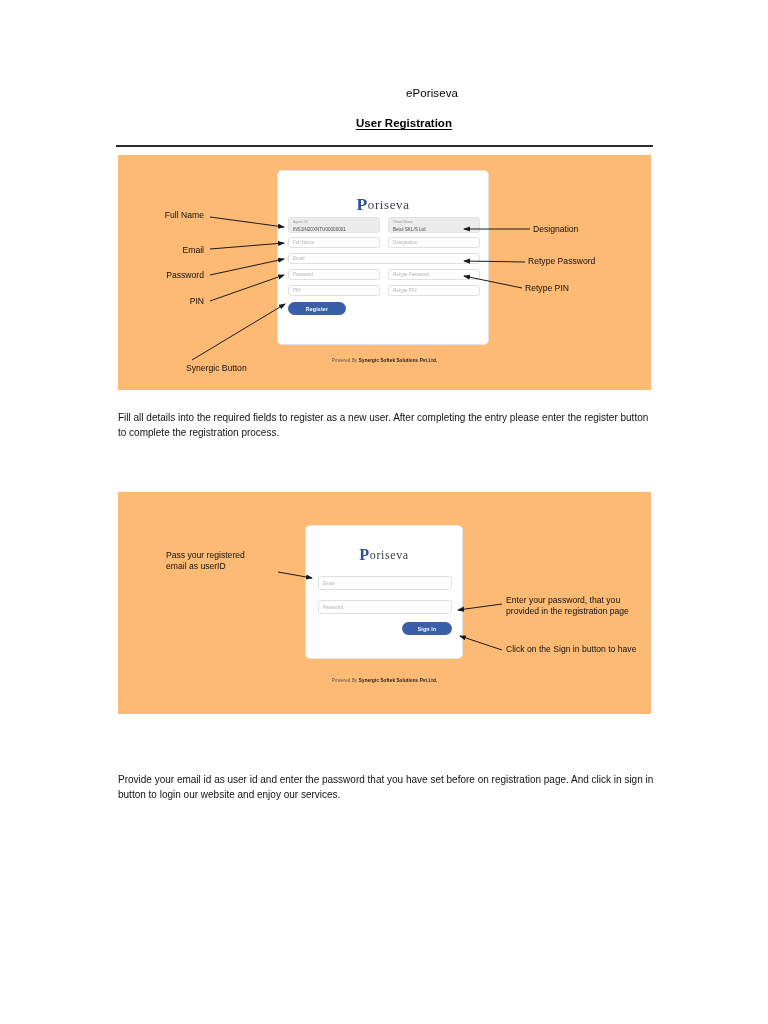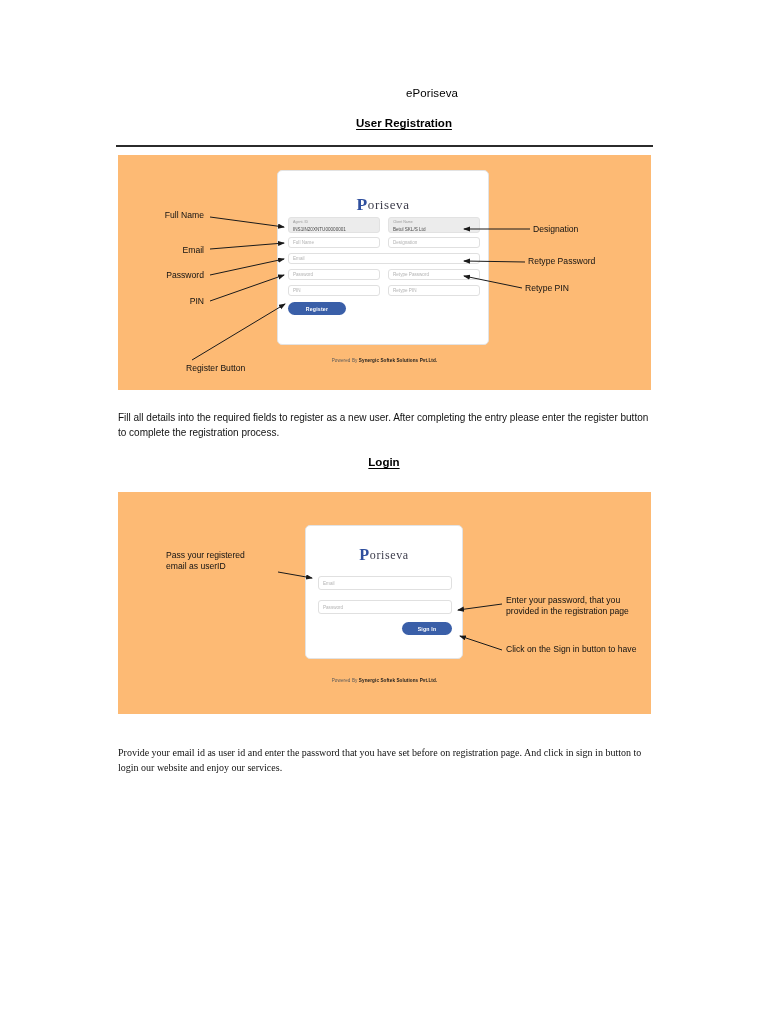--- a/index.html
+++ b/index.html
@@ -201,21 +201,21 @@
   
   .para {
     position: absolute;
     left: 118px;
     width: 537px;
     font-size: 10px;
     line-height: 1.48;
     color: #111111;
   }
   #para-registration { top: 411px; }
-  #para-login { top: 746px; font-family: Liberation Serif, serif; }
+  #para-login { top: 773px; }
 </style>
 </head>
 <body>
 
 <div class="page">
 
   <div class="doc-title">ePoriseva</div>
   <div class="section-heading" id="heading-registration">User Registration</div>
   <div class="rule"></div>
 
@@ -250,42 +250,41 @@
 
     <div class="anno right-align" style="left:-4px; top:55px; width:90px;">Full Name</div>
     <div class="anno right-align" style="left:-4px; top:90px; width:90px;">Email</div>
     <div class="anno right-align" style="left:-4px; top:115px; width:90px;">Password</div>
     <div class="anno right-align" style="left:-4px; top:141px; width:90px;">PIN</div>
 
     <div class="anno" style="left:415px; top:69px;">Designation</div>
     <div class="anno" style="left:410px; top:101px;">Retype Password</div>
     <div class="anno" style="left:407px; top:128px;">Retype PIN</div>
 
-    <div class="anno" style="left:68px; top:208px;">Register Button</div>
+    <div class="anno" style="left:68px; top:208px;">Synergic Button</div>
 
     <svg class="arrow" style="left:0; top:0;" width="533" height="235">
       <defs>
         <marker id="ah" markerWidth="7" markerHeight="7" refX="6" refY="2.6" orient="auto">
           <path d="M0,0 L7,2.6 L0,5.2 z" fill="#1a1a1a"></path>
         </marker>
       </defs>
       <line x1="92" y1="62" x2="166" y2="72" stroke="#1a1a1a" stroke-width="1" marker-end="url(#ah)"></line>
       <line x1="92" y1="94" x2="166" y2="88" stroke="#1a1a1a" stroke-width="1" marker-end="url(#ah)"></line>
       <line x1="92" y1="120" x2="166" y2="104" stroke="#1a1a1a" stroke-width="1" marker-end="url(#ah)"></line>
       <line x1="92" y1="146" x2="166" y2="120" stroke="#1a1a1a" stroke-width="1" marker-end="url(#ah)"></line>
       <line x1="412" y1="74" x2="346" y2="74" stroke="#1a1a1a" stroke-width="1" marker-end="url(#ah)"></line>
       <line x1="407" y1="107" x2="346" y2="106" stroke="#1a1a1a" stroke-width="1" marker-end="url(#ah)"></line>
       <line x1="404" y1="133" x2="346" y2="121" stroke="#1a1a1a" stroke-width="1" marker-end="url(#ah)"></line>
       <line x1="74" y1="205" x2="167" y2="149" stroke="#1a1a1a" stroke-width="1" marker-end="url(#ah)"></line>
     </svg>
   </div>
 
   <div class="para" id="para-registration">Fill all details into the required fields to register as a new user. After completing the entry please enter the register button to complete the registration process.</div>
 
-  <div class="section-heading" id="heading-login">Login</div>
 
   <div class="shot" id="shot-login">
 
     <div class="card" id="login-card">
       <div class="brand" id="login-brand"><span class="cap">P</span><span>oriseva</span></div>
 
       <div class="field" id="f-login-email">Email</div>
       <div class="field" id="f-login-password">Password</div>
 
       <button class="btn" id="btn-signin">Sign In</button>

